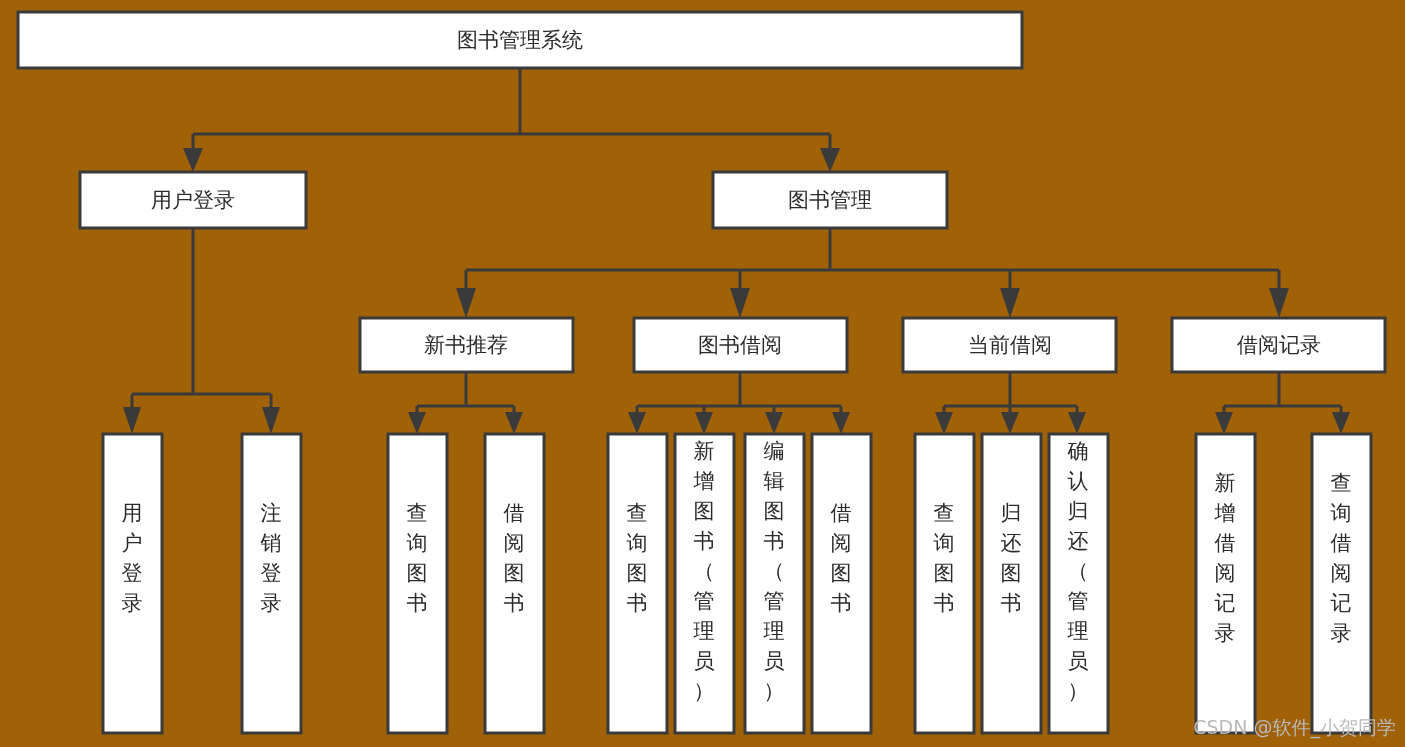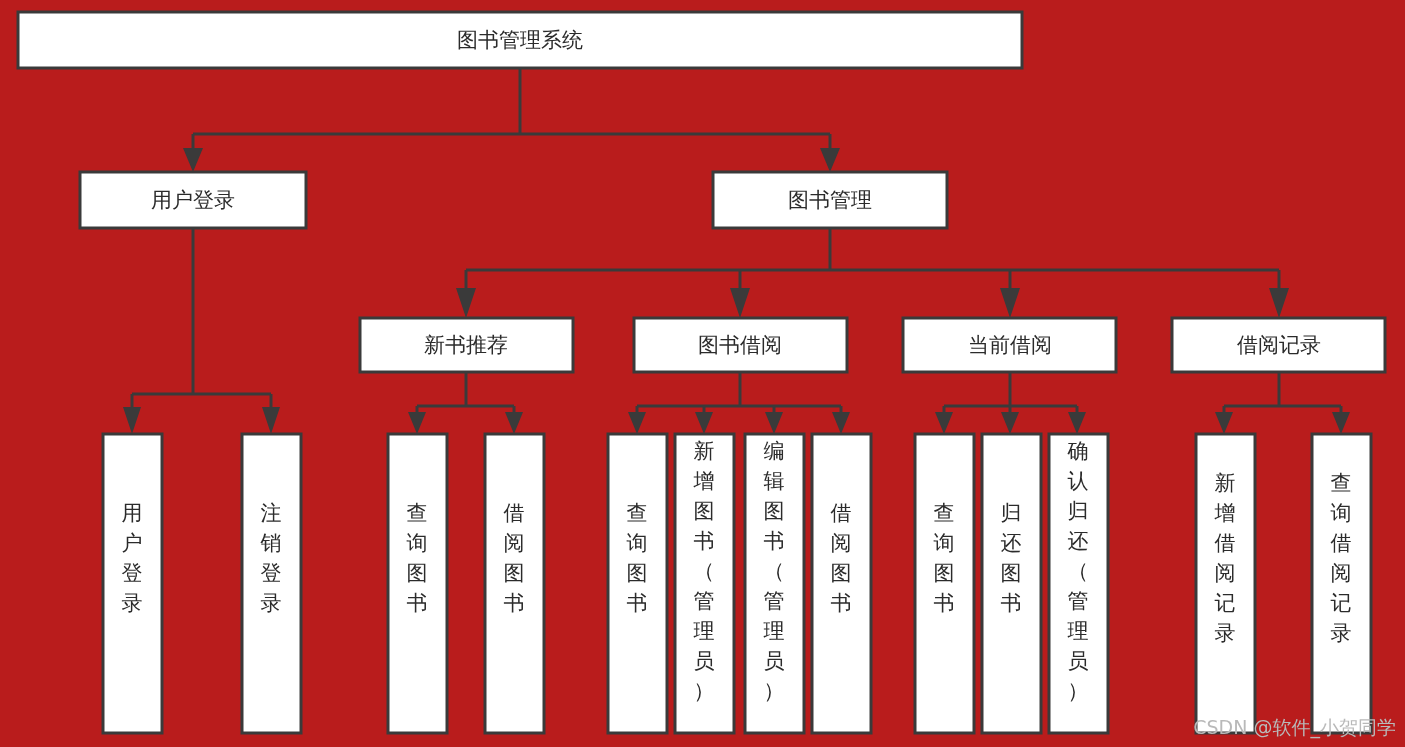--- a/index.html
+++ b/index.html
@@ -8,21 +8,21 @@
     padding: 0;
     background: #ffffff;
   }
   body {
     font-family: "DejaVu Sans", "Liberation Sans", sans-serif;
   }
   #diagram-root {
     position: relative;
     width: 1405px;
     height: 747px;
-    background: #b91c1c;
+    background: #a16207;
     overflow: hidden;
   }
   svg.diagram-canvas {
     position: absolute;
     top: 0;
     left: 0;
     width: 1405px;
     height: 747px;
     display: block;
   }

